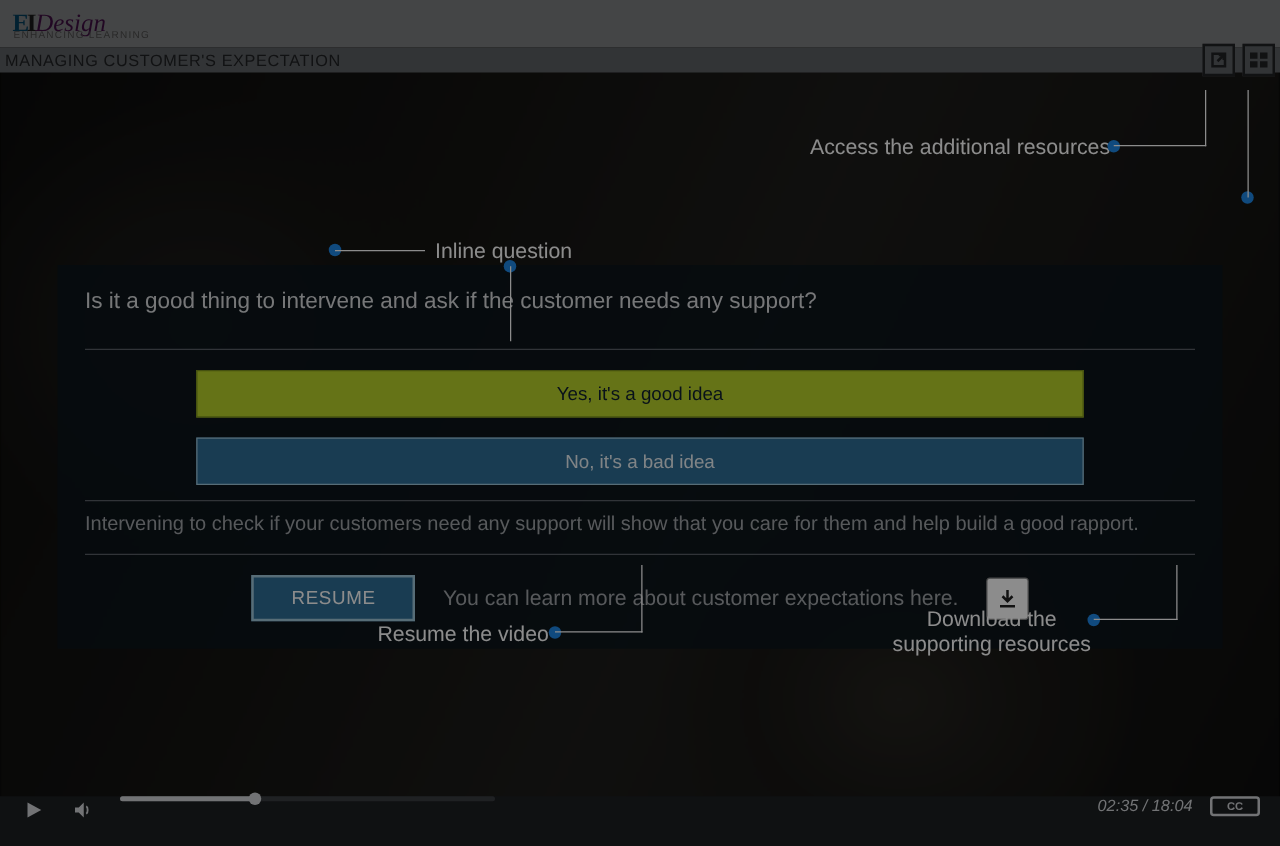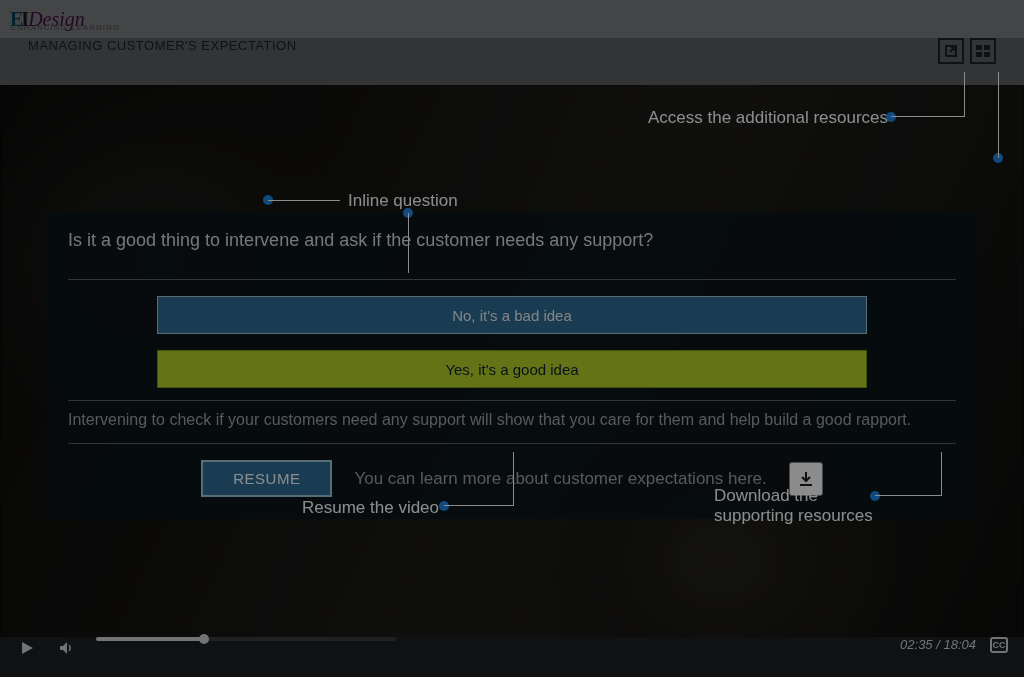--- a/index.html
+++ b/index.html
@@ -8,21 +8,21 @@
 .video-bg{position:absolute;inset:0;background:
  radial-gradient(ellipse 300px 260px at 160px 260px,#3b3a36 0%,#2b2a27 40%,transparent 70%),
  radial-gradient(ellipse 260px 220px at 720px 560px,#4a473f 0%,#32302b 45%,transparent 75%),
  linear-gradient(115deg,#181816 0%,#2c2b27 35%,#3d3c37 55%,#1c1c1a 100%);
  filter:blur(1px) brightness(.9)}
 .top-strip{position:absolute;left:0;top:0;right:0;height:38px;background:#e4e6e9;display:flex;align-items:center;padding:0 10px}
 .logo-e{font:700 20px/1 Georgia,serif;color:#0a6ea4}
 .logo-i{font:700 20px/1 Georgia,serif;color:#2c2c2c;margin-left:-2px}
 .logo-rest{font:italic 400 20px/1 Georgia,serif;color:#701a75;margin-left:-1px}
 .logo-sub{font:8px/1 Arial;color:#888;letter-spacing:1px;margin-left:-74px;margin-top:18px}
-.title-bar{position:absolute;left:0;top:38px;right:0;height:47px;background:#a7adb4;display:flex;align-items:flex-start;padding:0 28px;color:#3a3d41;font-size:13px;letter-spacing:.5px}
+.title-bar{position:absolute;left:0;top:38px;right:0;height:20px;background:#a7adb4;display:flex;align-items:center;padding:0 4px;color:#3a3d41;font-size:13px;letter-spacing:.5px}
 .title-bar .spacer{flex:1}
 .tb-btn{width:26px;height:26px;margin-left:6px;border:2px solid #3a3d41;display:flex;align-items:center;justify-content:center;background:#a7adb4;cursor:pointer}
 .dim{position:absolute;inset:0;background:rgba(0,0,0,.45)}
 .question-panel{position:absolute;left:46px;top:212px;width:932px;background:rgba(10,20,28,.78);padding:18px 22px 22px;color:#c8cbce}
 .q-text{font-size:18px;color:#d7d9db;padding-bottom:28px;border-bottom:1px solid #5a6067}
 .answers{margin:16px 0 12px;display:flex;flex-direction:column;gap:16px;align-items:center}
 .ans{width:710px;height:38px;display:flex;align-items:center;justify-content:center;font-size:15px;border:1px solid rgba(255,255,255,.35);cursor:pointer}
 .ans-yes{background:#b9d22a;color:#102030;border-color:#7e941c}
 .ans-no{background:#2f6d95;color:#e9f0f4;border-color:#9ec6d9}
 .feedback{font-size:16px;color:#9fa3a7;padding:10px 0 14px;border-top:1px solid #5a6067;border-bottom:1px solid #5a6067}
@@ -32,21 +32,21 @@
 .dl-btn{width:34px;height:34px;background:#fff;border:1px solid #888;border-radius:3px;display:flex;align-items:center;justify-content:center;cursor:pointer;color:#222}
 .callout{position:absolute;color:#fff;font-size:17px;white-space:nowrap;pointer-events:none}
 .dot{width:10px;height:10px;border-radius:50%;background:#1e88e5;position:absolute;transform:translate(-50%,-50%)}
 .line{position:absolute;background:#fff}
 .player-bar{position:absolute;left:0;right:0;bottom:0;height:40px;background:#1d1f22;display:flex;padding:0 16px;color:#cfd2d5;font-size:13px}
 .pb-icon{width:22px;height:22px;display:flex;align-items:center;justify-content:center;margin-right:18px;cursor:pointer;color:#cfd2d5}
 .track{flex:0 0 300px;height:4px;background:#3a3d41;position:relative;border-radius:2px;margin-right:auto}
 .track .fill{position:absolute;left:0;top:0;bottom:0;width:36%;background:#cfd2d5;border-radius:2px}
 .track .knob{position:absolute;left:36%;top:50%;width:10px;height:10px;border-radius:50%;background:#cfd2d5;transform:translate(-50%,-50%)}
 .time{margin-left:auto;font-style:italic;color:#cfd2d5}
-.cc{width:18px;height:16px;border:2px solid #cfd2d5;border-radius:3px;margin-left:14px;font:700 9px/12px Arial;text-align:center;cursor:pointer}
+.cc{width:40px;height:16px;border:2px solid #cfd2d5;border-radius:3px;margin-left:14px;font:700 9px/12px Arial;text-align:center;cursor:pointer}
 svg{display:block}
 </style>
 </head>
 <body>
 
 <div class="stage">
   <div class="video-bg"></div>
 
   <div class="top-strip">
     <span class="logo-e">E</span>
@@ -76,22 +76,22 @@
           </svg>
       </span>
     </div>
   </div>
 
   <div class="dim"></div>
 
   <div class="question-panel">
     <div class="q-text">Is it a good thing to intervene and ask if the customer needs any support?</div>
     <div class="answers">
+      <div class="ans ans-yes">Yes, it's a good idea</div>
       <div class="ans ans-no">No, it's a bad idea</div>
-      <div class="ans ans-yes">Yes, it's a good idea</div>
     </div>
     <div class="feedback">Intervening to check if your customers need any support will show that you care for them and help build a good rapport.</div>
     <div class="action-row">
       <button class="resume-btn">RESUME</button>
       <span class="learn-more">You can learn more about customer expectations here.</span>
       <div class="dl-btn">
         <span>
           <svg width="18" height="18" viewBox="0 0 18 18">
               <path d="M9 2v8M5 7l4 4 4-4" fill="none" stroke="#222" stroke-width="2"></path>
               <path d="M3 14h12v2H3z" fill="#222"></path>
@@ -113,21 +113,21 @@
   <div class="dot" style="left:408px;top:213px"></div>
   <div class="line" style="left:408px;top:213px;width:1px;height:60px"></div>
   <div class="dot" style="left:268px;top:200px"></div>
   <div class="line" style="left:268px;top:200px;width:72px;height:1px"></div>
 
   <div class="callout" style="left:302px;top:498px">Resume the video</div>
   <div class="dot" style="left:444px;top:506px"></div>
   <div class="line" style="left:444px;top:505px;width:70px;height:1px"></div>
   <div class="line" style="left:513px;top:452px;width:1px;height:54px"></div>
 
-  <div class="callout" style="left:714px;top:486px;white-space:pre;text-align:left">Download the
+  <div class="callout" style="left:714px;top:486px;white-space:pre;text-align:center">Download the
 supporting resources</div>
   <div class="dot" style="left:875px;top:496px"></div>
   <div class="line" style="left:875px;top:495px;width:67px;height:1px"></div>
   <div class="line" style="left:941px;top:452px;width:1px;height:44px"></div>
 
   <div class="player-bar">
     <div class="pb-icon">
       <span>
           <svg width="14" height="14" viewBox="0 0 14 14">
             <path d="M2 1l11 6-11 6z" fill="#cfd2d5"></path>

